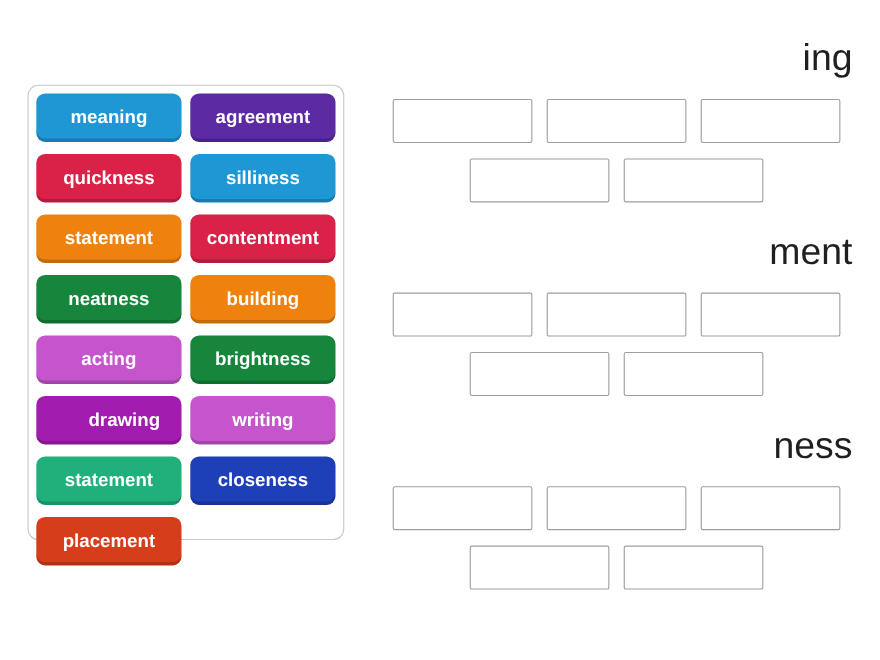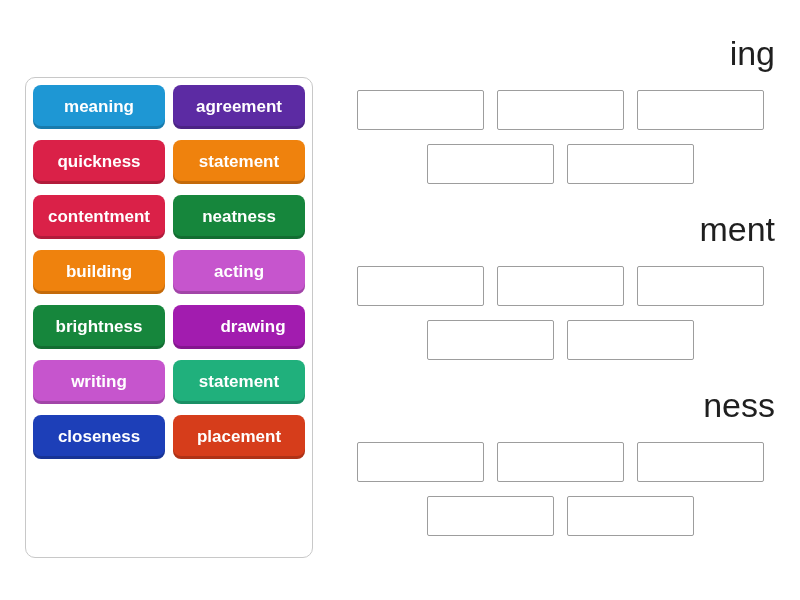--- a/index.html
+++ b/index.html
@@ -14,21 +14,21 @@
     overflow: hidden;
     font-family: "Liberation Sans", sans-serif;
   }
 
   
   .word-bank {
     position: absolute;
     left: 25px;
     top: 77px;
     width: 288px;
-    height: 481px;
+    height: 414px;
     box-sizing: border-box;
     background: #ffffff;
     border: 1px solid #c8c8c8;
     border-radius: 10px;
     padding: 7px;
     display: grid;
     grid-template-columns: 1fr 1fr;
     gap: 11px 8px;
     align-content: start;
   }
@@ -83,20 +83,21 @@
     border-radius: 2px;
   }
 </style>
 </head>
 <body>
 
 <div class="word-bank">
   <button class="tile" style="background: rgb(30, 151, 212);">meaning</button>
   <button class="tile" style="background: rgb(92, 43, 163);">agreement</button>
   <button class="tile" style="background: rgb(218, 33, 72);">quickness</button>
+  <button class="tile" style="background: rgb(30, 151, 212);">silliness</button>
   <button class="tile" style="background: rgb(239, 130, 13);">statement</button>
   <button class="tile" style="background: rgb(218, 33, 72);">contentment</button>
   <button class="tile" style="background: rgb(22, 134, 60);">neatness</button>
   <button class="tile" style="background: rgb(239, 130, 13);">building</button>
   <button class="tile" style="background: rgb(198, 85, 205);">acting</button>
   <button class="tile" style="background: rgb(22, 134, 60);">brightness</button>
   <button class="tile" style="background: #a21caf; padding-left: 28px;">drawing</button>
   <button class="tile" style="background: rgb(198, 85, 205);">writing</button>
   <button class="tile" style="background: rgb(32, 176, 124);">statement</button>
   <button class="tile" style="background: rgb(29, 63, 184);">closeness</button>

